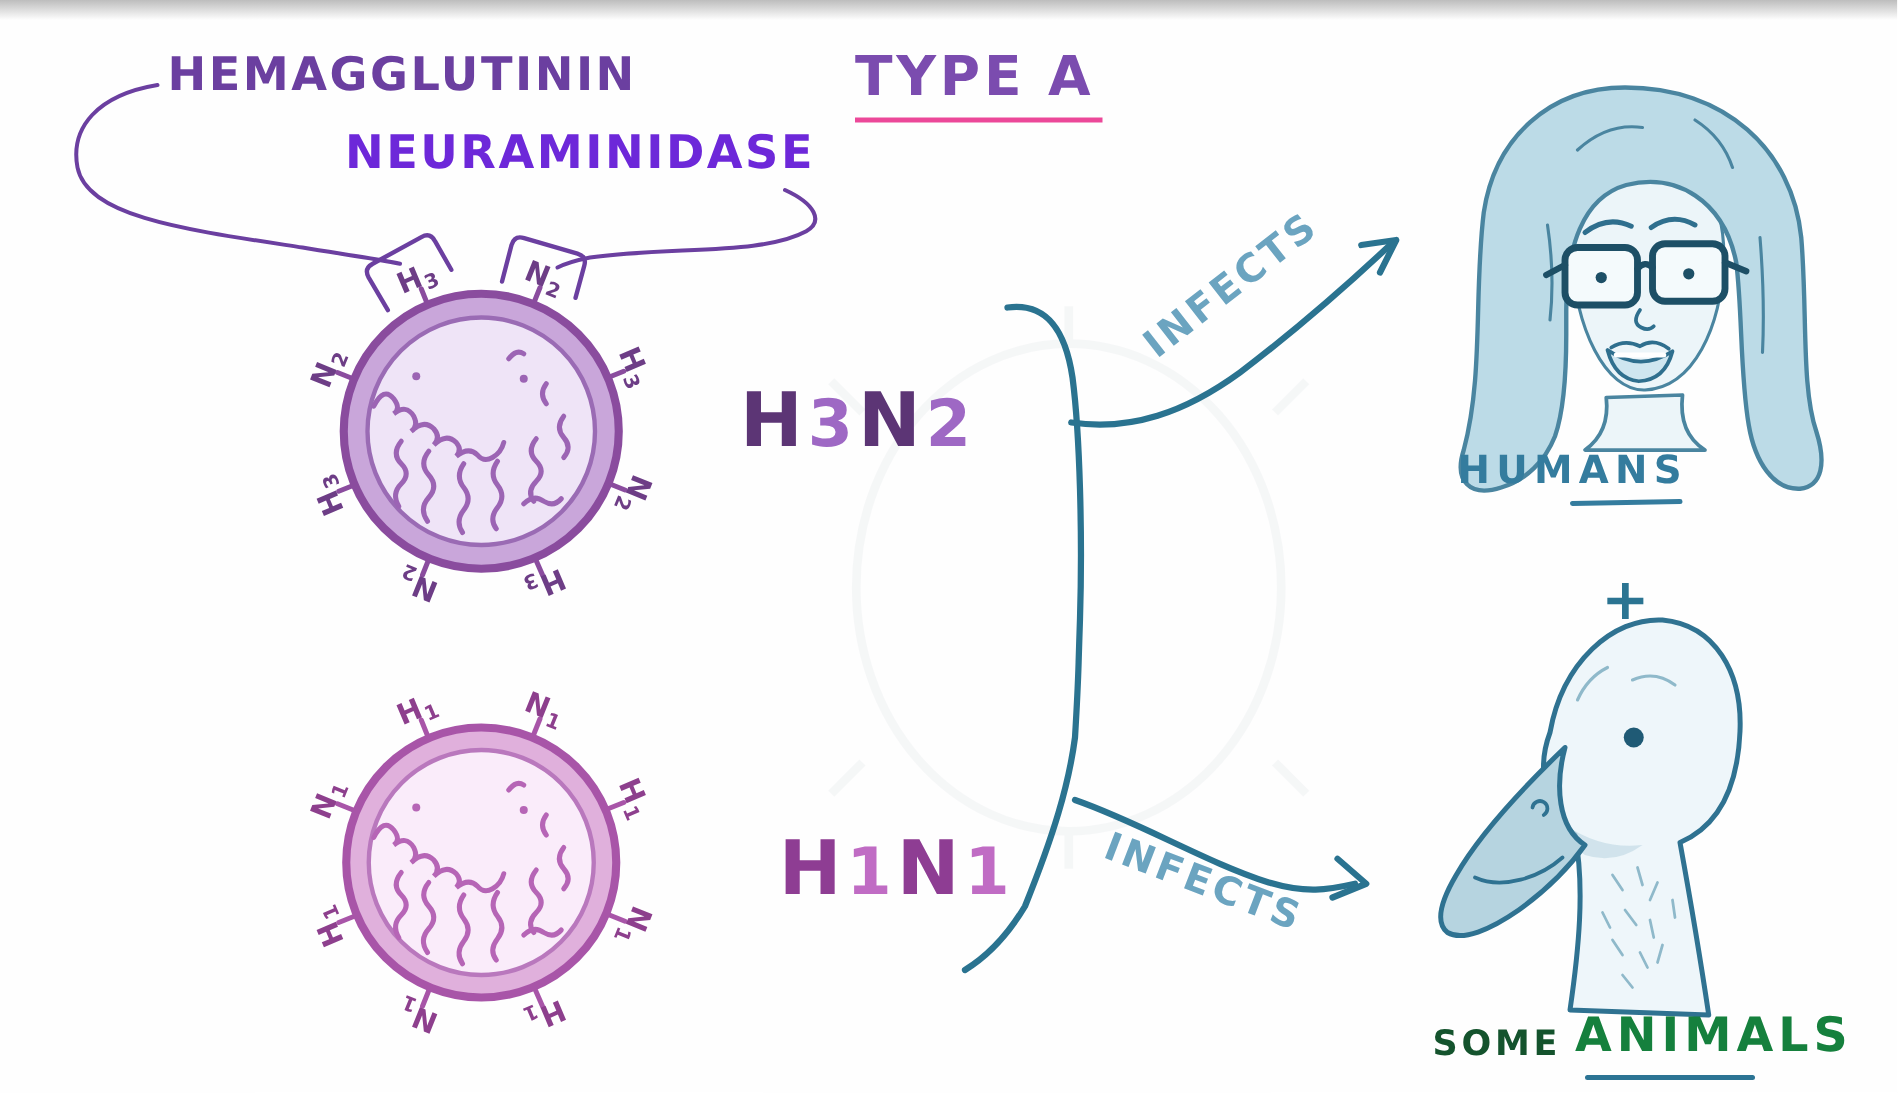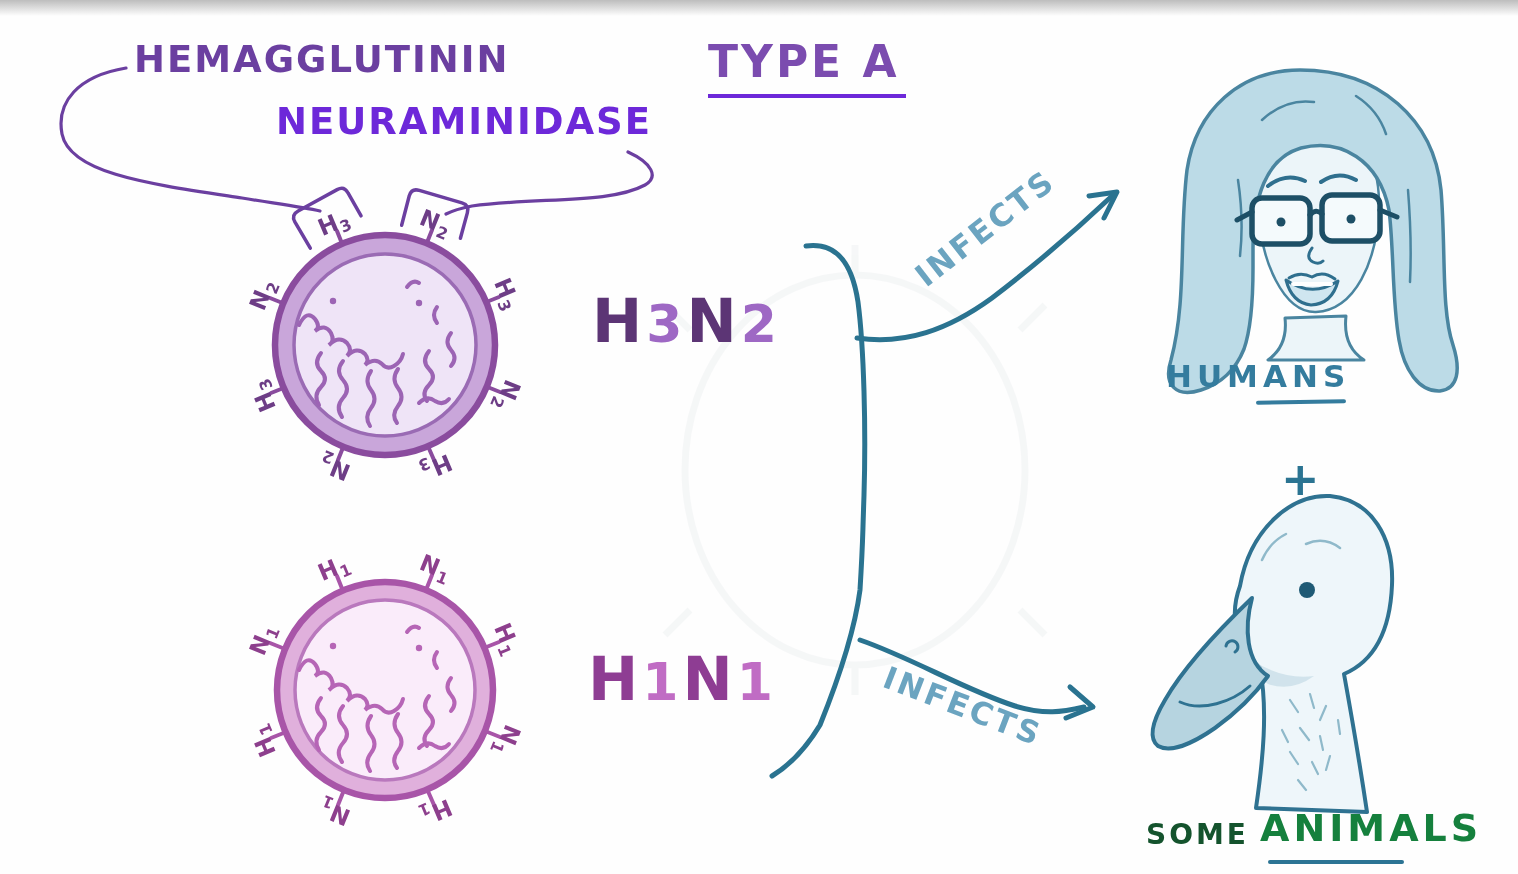--- a/index.html
+++ b/index.html
@@ -4,25 +4,25 @@
 <style>
   html,body{margin:0;padding:0;background:#ffffff;}
   .stage{position:relative;width:1518px;height:874px;background:#fefefe;overflow:hidden;
          font-family:"DejaVu Sans",sans-serif;}
   .topbar{position:absolute;left:0;top:0;width:100%;height:16px;
           background:linear-gradient(#bdbdbd,rgba(255,255,255,0));}
   svg{position:absolute;left:0;top:0;}
   .txt{position:absolute;white-space:nowrap;font-weight:700;}
   .hema{left:134px;top:38px;font-size:37px;letter-spacing:2px;color:#6b3fa0;}
   .neura{left:276px;top:100px;font-size:37px;letter-spacing:2px;color:#6d28d9;}
-  .typea{left:708px;top:36px;font-size:44px;letter-spacing:3px;color:#7b4caf;
-         border-bottom:4px solid #6d28d9;padding:0 6px 7px 0;}
-  .strain{font-size:60px;letter-spacing:4px;}
+  .typea{left:684px;top:36px;font-size:44px;letter-spacing:3px;color:#7b4caf;
+         border-bottom:4px solid #ec4899;padding:0 6px 7px 0;}
+  .strain{font-size:60px;letter-spacing:4px;margin-top:16px;}
   .strain-h3n2{left:592px;top:286px;}
-  .strain-h1n1{left:588px;top:644px;}
+  .strain-h1n1{left:623px;top:644px;}
   .dkA{color:#5c3575;} .ltA{color:#9e68c4;font-size:52px;}
   .dkB{color:#8e3d93;} .ltB{color:#c06cc4;font-size:52px;}
   .infects{font-size:31px;letter-spacing:3px;color:#6ba4c0;}
   .infects-top{left:985px;top:228px;transform:translate(-50%,-50%) rotate(-38deg);}
   .infects-bottom{left:963px;top:706px;transform:translate(-50%,-50%) rotate(21deg);}
   .humans{left:1166px;top:358px;font-size:31px;letter-spacing:5px;color:#347c9e;}
   .uline{position:absolute;background:#347c9e;border-radius:2px;}
   .humans-ul{left:1256px;top:400px;width:90px;height:4px;transform:rotate(-1deg);}
   .plus{left:1281px;top:452px;font-size:46px;color:#2b7492;}
   .some{left:1146px;top:818px;font-size:28px;letter-spacing:3px;color:#14532d;}

